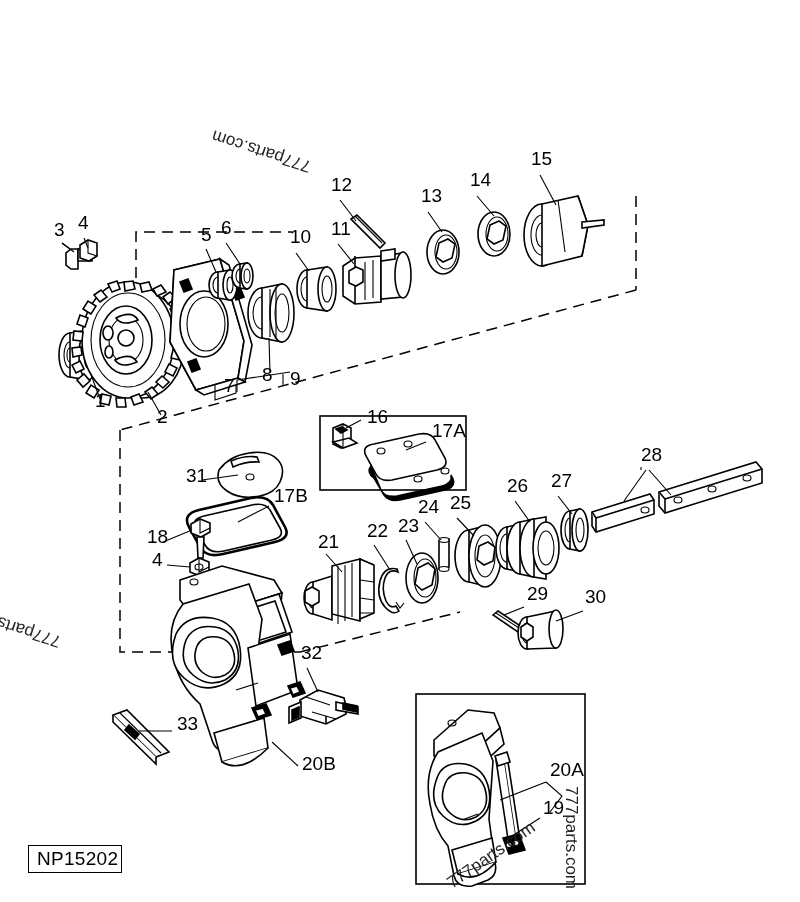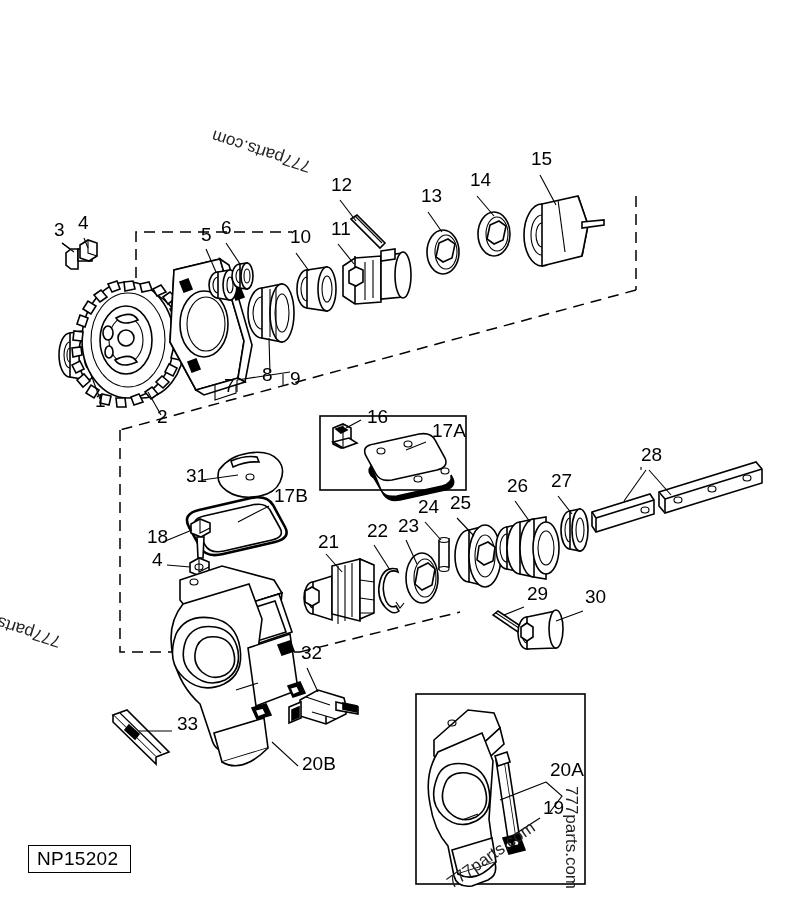--- a/index.html
+++ b/index.html
@@ -4,21 +4,21 @@
 <title>NP15202 Parts Diagram</title>
 <style>
   html,body{margin:0;padding:0;background:#fff;}
   body{width:800px;height:902px;position:relative;overflow:hidden;
        font-family:"Liberation Sans",sans-serif;color:#000;}
   #stage{position:absolute;left:0;top:0;width:800px;height:902px;}
   svg{position:absolute;left:0;top:0;width:800px;height:902px;overflow:visible;}
   .callout{font-family:"Liberation Sans",sans-serif;font-size:19px;fill:#000;}
   .wm{font-family:"Liberation Sans",sans-serif;font-size:17px;fill:#222;}
   .partcode{position:absolute;left:28px;top:845px;border:1.6px solid #000;
-            padding:3px 12px 4px 8px;font-size:19px;letter-spacing:.3px;
+            padding:3px 3px 4px 8px;font-size:19px;letter-spacing:.3px;
             background:#fff;line-height:1;}
   .ln{stroke:#000;fill:none;}
   .thin{stroke-width:1.1;}
   .med{stroke-width:1.6;}
   .thick{stroke-width:2.6;}
   .dash{stroke:#000;fill:none;stroke-width:1.5;stroke-dasharray:11 7;}
   .wht{fill:#fff;}
   .blk{fill:#000;}
 </style>
 </head>

